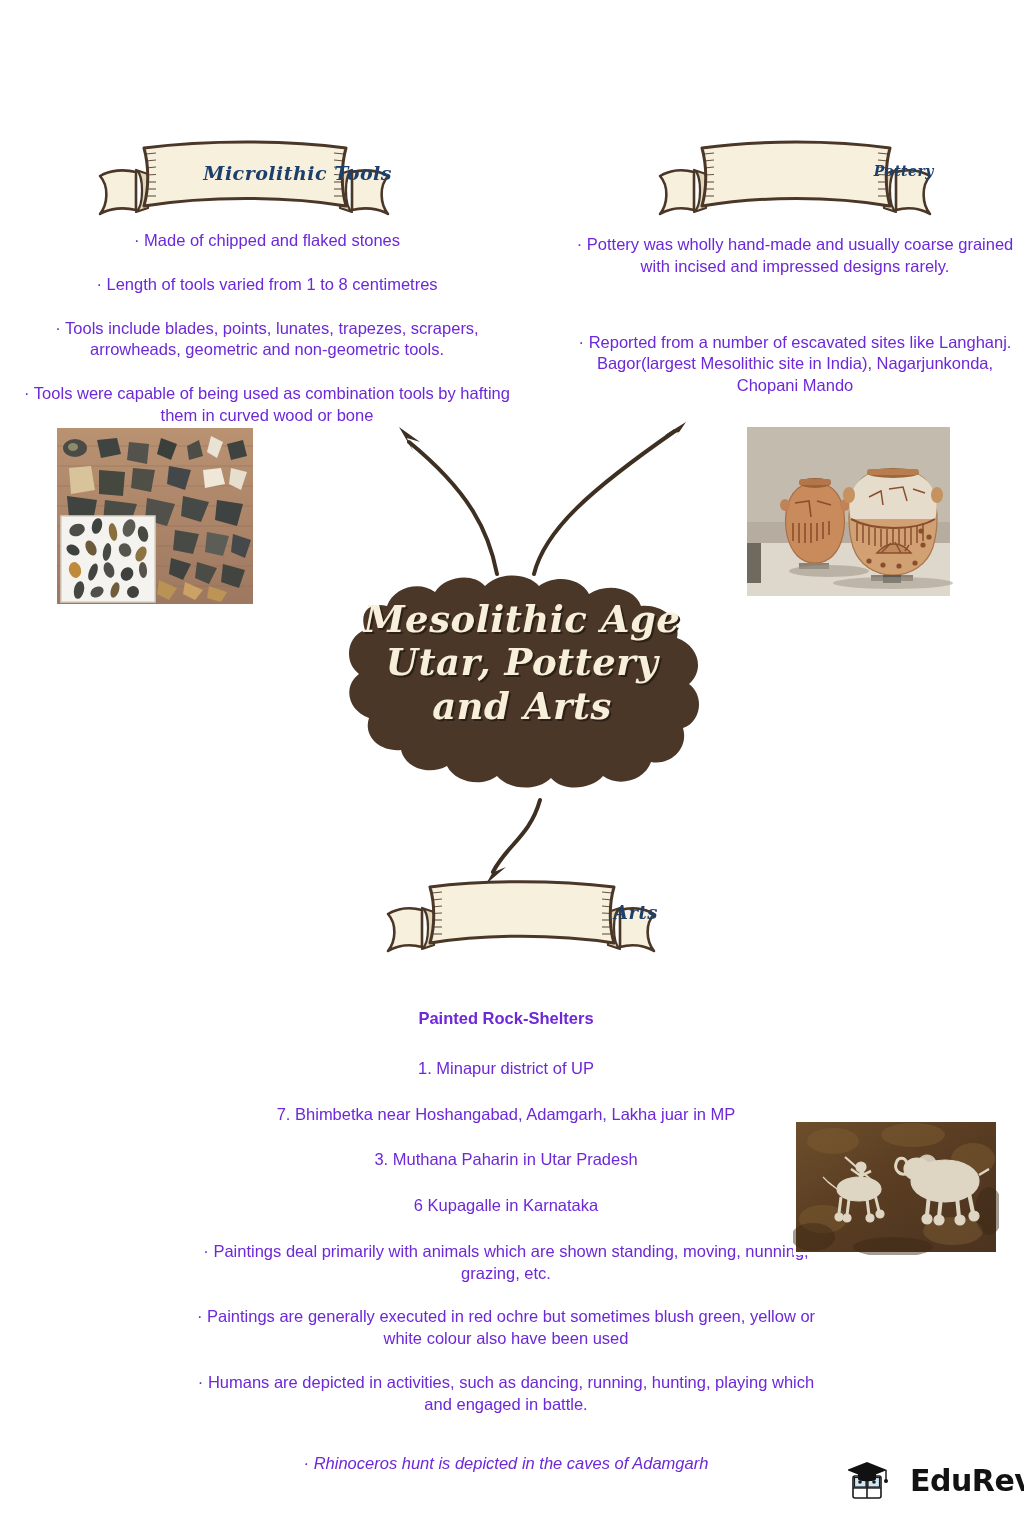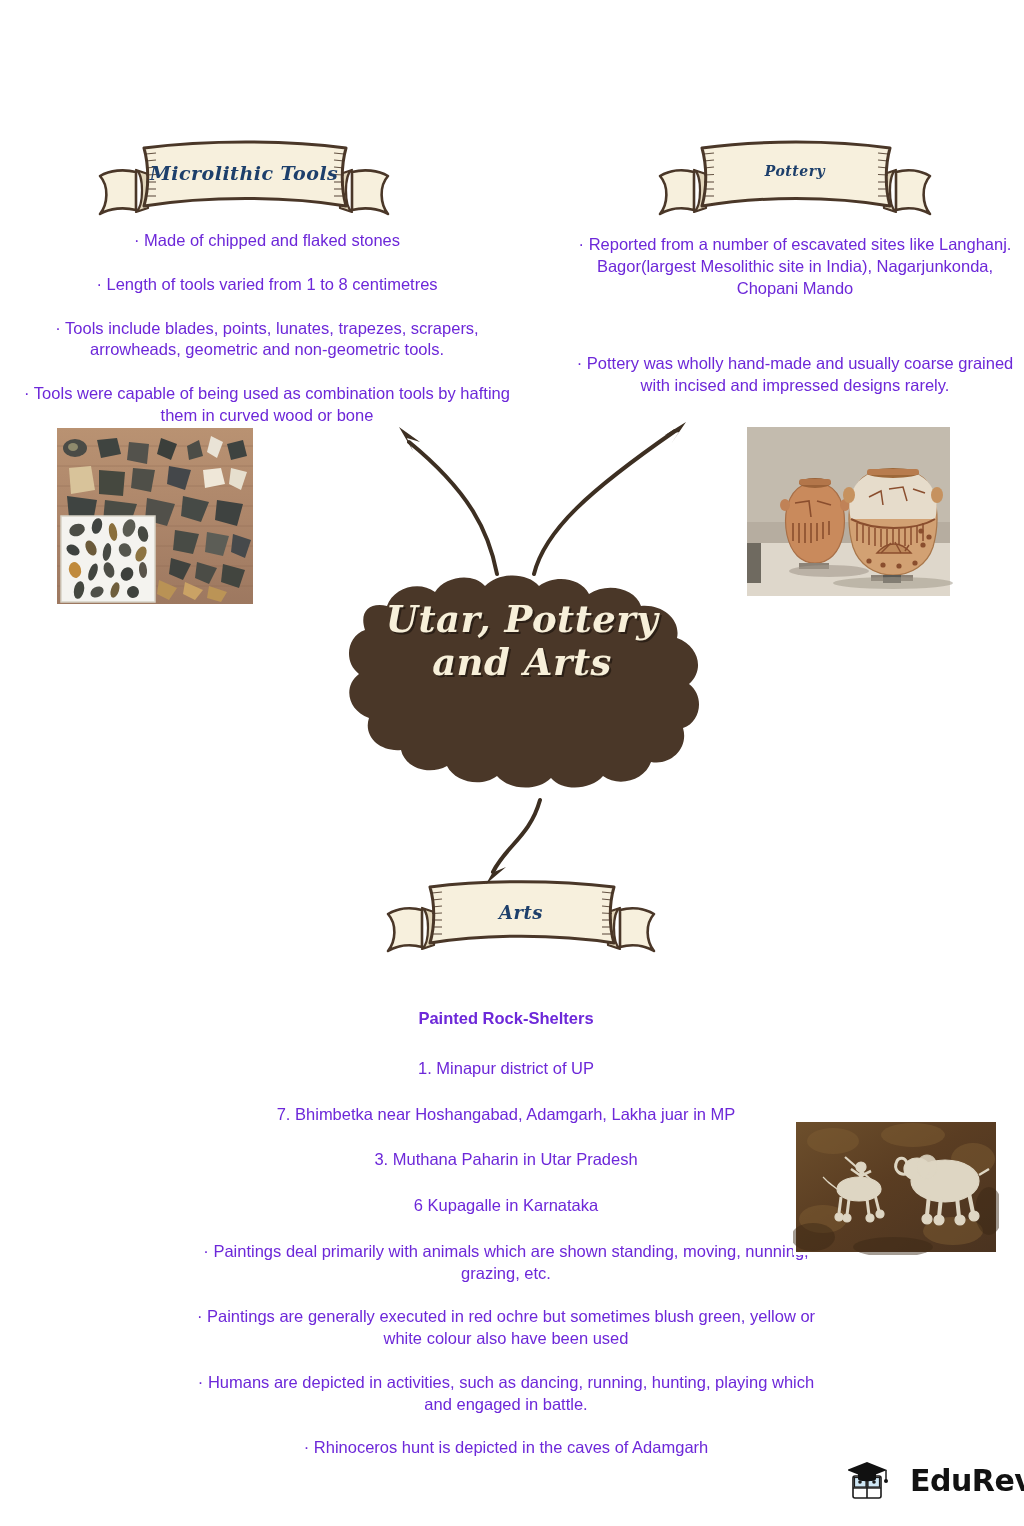--- a/index.html
+++ b/index.html
@@ -15,21 +15,21 @@
     color: #1a1a1a;
     overflow: hidden;
   }
   .canvas { position: absolute; inset: 0; }
 
   
   .banner { position: absolute; }
   .banner svg { display: block; width: 100%; height: 100%; overflow: visible; }
   .banner-label {
     position: absolute; left: 0; right: 0;
-    text-align: center;
+    text-align: right;
     font-family: "DejaVu Serif", serif;
     font-style: italic;
     font-weight: 700;
     color: #1d3f6b;
     letter-spacing: .5px;
     white-space: nowrap;
   }
 
   #banner-microlithic { left: 96px; top: 136px; width: 296px; height: 92px; }
   #banner-microlithic .banner-label { top: 26px; font-size: 19px; }
@@ -52,21 +52,21 @@
   #pottery-text { left: 574px; top: 234px; width: 442px; }
   #pottery-text p:first-child { margin-bottom: 54px; }
 
   #arts-text { left: 196px; top: 1008px; width: 620px; }
   #arts-text .heading {
     font-weight: 700;
     font-size: 16.5px;
     margin-bottom: 28px;
   }
   #arts-text .numbered { margin-bottom: 24px; }
-  #arts-text .spaced-top { margin-top: 22px; }
+  #arts-text .spaced-top { margin-top: 38px; font-style: italic; }
 
   
   .photo {
     position: absolute;
     overflow: hidden;
     background: #d8cdbc;
   }
   .photo svg { display: block; width: 100%; height: 100%; }
 
   #photo-tools   { left: 51px;  top: 422px;  width: 208px; height: 188px; }
@@ -209,22 +209,22 @@
   </div>
 
   <div class="bullets" id="tools-text">
     <p>· Made of chipped and flaked stones</p>
     <p>· Length of tools varied from 1 to 8 centimetres</p>
     <p>· Tools include blades, points, lunates, trapezes, scrapers, arrowheads, geometric and non-geometric tools.</p>
     <p>· Tools were capable of being used as combination tools by hafting them in curved wood or bone</p>
   </div>
 
   <div class="bullets" id="pottery-text">
+    <p>· Pottery was wholly hand-made and usually coarse grained with incised and impressed designs rarely.</p>
     <p>· Reported from a number of escavated sites like Langhanj. Bagor(largest Mesolithic site in India), Nagarjunkonda, Chopani Mando</p>
-    <p>· Pottery was wholly hand-made and usually coarse grained with incised and impressed designs rarely.</p>
   </div>
 
   <div class="photo" id="photo-tools">
     <svg viewBox="0 0 208 188" preserveAspectRatio="none" aria-hidden="true">
       <defs>
         <linearGradient id="woodg" x1="0" y1="0" x2="0" y2="1">
           <stop offset="0%" stop-color="#b99272"></stop>
             <stop offset="50%" stop-color="#ad866a"></stop>
           <stop offset="100%" stop-color="#9d7860"></stop>
         </linearGradient>
@@ -389,20 +389,21 @@
         C264 220 236 222 224 208
         C210 222 182 220 170 206
         C154 218 128 212 120 196
         C102 206 78 198 74 180
         C52 182 36 166 42 148
         C20 140 16 116 32 104
         C16 92 20 66 38 60
         C32 42 42 32 60 36 Z"></path>
     </svg>
     <div class="title-text">
+      <div>Mesolithic Age</div>
       <div>Utar, Pottery</div>
       <div>and Arts</div>
     </div>
   </div>
 
   <svg id="arrows" viewBox="0 0 1024 1526" aria-hidden="true">
     <g fill="none" stroke="#3d2f22" stroke-width="4" stroke-linecap="round">
 
       <path d="M497 574 C489 532 470 492 409 442"></path>
 

